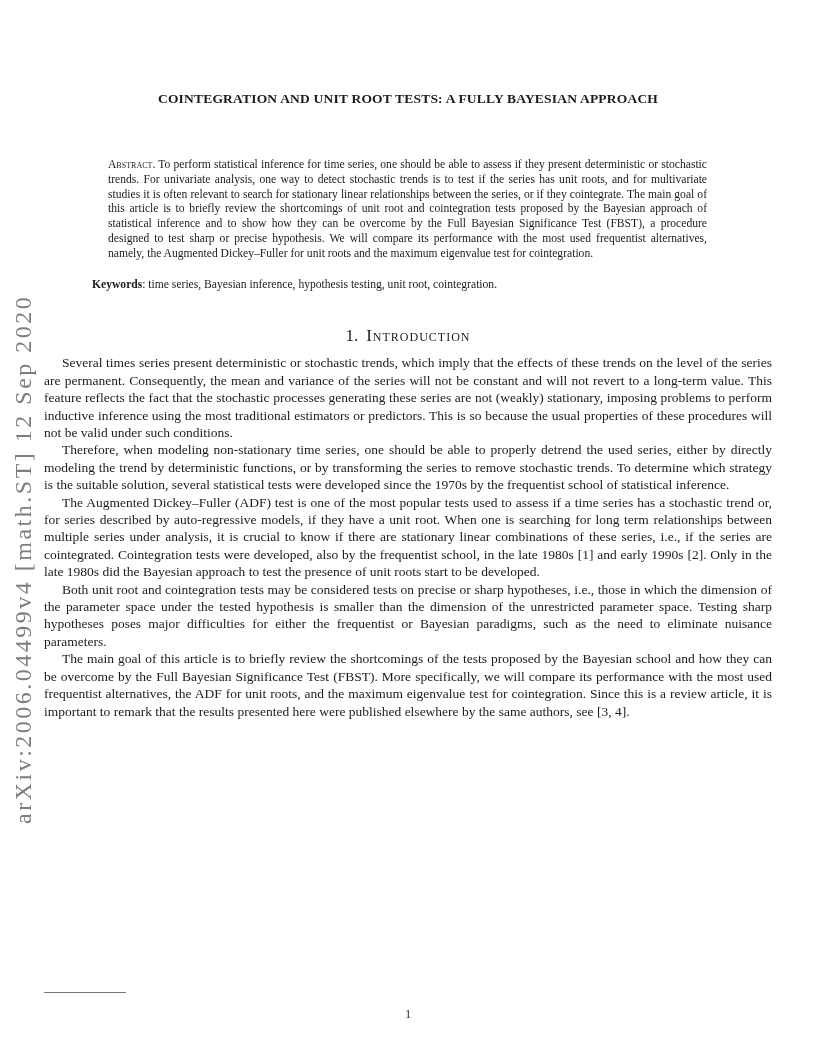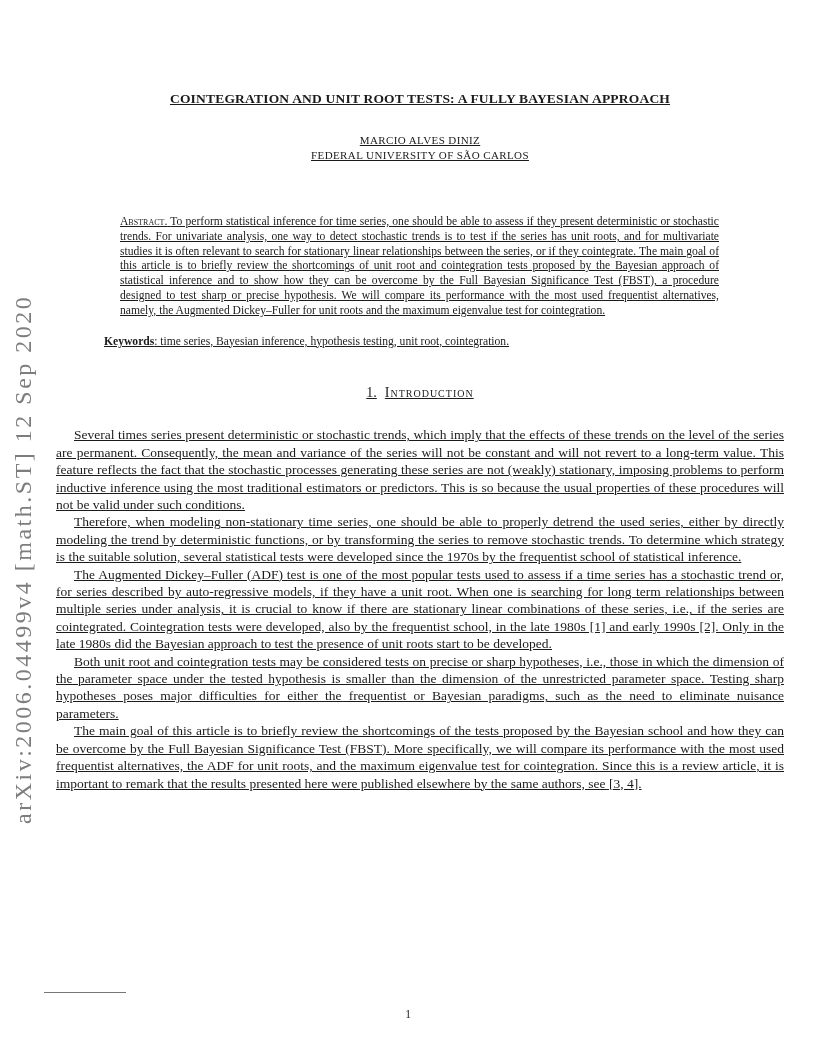--- a/index.html
+++ b/index.html
@@ -19,24 +19,23 @@
     height: 566px;
     writing-mode: vertical-rl;
     transform: rotate(180deg);
     font-size: 24px;
     letter-spacing: 2.5px;
     color: #7d7d7d;
     white-space: nowrap;
   }
   .content {
     position: absolute;
-    left: 56px;
+    left: 44px;
     top: 0;
     width: 728px;
-    text-decoration: underline;
   }
   .title {
     margin: 92px 0 0 0;
     font-size: 13.5px;
     line-height: 14px;
     font-weight: bold;
     text-align: center;
     letter-spacing: 0.2px;
   }
   .authors {
@@ -51,34 +50,34 @@
     padding: 0 49px 0 48px;
     font-size: 11.6px;
     line-height: 14.8px;
     text-align: justify;
   }
   .abs-p { margin: 16px; }
   .kw-p { margin: 6px 0 0 0; }
   .sc { font-variant: small-caps; }
   .section-heading {
     margin: 36px 0 0 0;
-    font-size: 14px;
+    font-size: 17px;
     line-height: 15px;
     font-weight: normal;
     text-align: center;
   }
   .sec-title { margin-left: 8px; letter-spacing: 1px; }
   .body-p {
     margin: 0;
     font-size: 13.5px;
     line-height: 17.4px;
     text-align: justify;
     text-indent: 18px;
   }
-  .first-body { margin-top: 26px; }
+  .first-body { margin-top: 11px; }
   .footnote-rule {
     position: absolute;
     left: 44px;
     top: 992px;
     width: 82px;
     border-top: 1.4px solid #777777;
   }
   .page-number {
     position: absolute;
     left: 0;
@@ -95,24 +94,20 @@
 <div class="page">
 
   <div class="watermark">arXiv:2006.04499v4 [math.ST] 12 Sep 2020</div>
 
   <div class="content">
 
     <h1 class="title">COINTEGRATION AND UNIT ROOT TESTS: A FULLY BAYESIAN APPROACH</h1>
 
     <div class="authors">
       <div class="author">
-        <div>MARCIO ALVES DINIZ</div>
-        <div>FEDERAL UNIVERSITY OF SÃO CARLOS</div>
-      </div>
-      <div class="author">
       </div>
       <div class="author">
       </div>
     </div>
 
     <div class="abstract">
       <p class="abs-p"><span class="sc">Abstract.</span> <span>To perform statistical inference for time series, one should be able to assess if they present deterministic or stochastic trends. For univariate analysis, one way to detect stochastic trends is to test if the series has unit roots, and for multivariate studies it is often relevant to search for stationary linear relationships between the series, or if they cointegrate. The main goal of this article is to briefly review the shortcomings of unit root and cointegration tests proposed by the Bayesian approach of statistical inference and to show how they can be overcome by the Full Bayesian Significance Test (FBST), a procedure designed to test sharp or precise hypothesis. We will compare its performance with the most used frequentist alternatives, namely, the Augmented Dickey–Fuller for unit roots and the maximum eigenvalue test for cointegration.</span></p>
       <p class="abs-p kw-p"><b>Keywords</b><span>: time series, Bayesian inference, hypothesis testing, unit root, cointegration.</span></p>
     </div>
 

